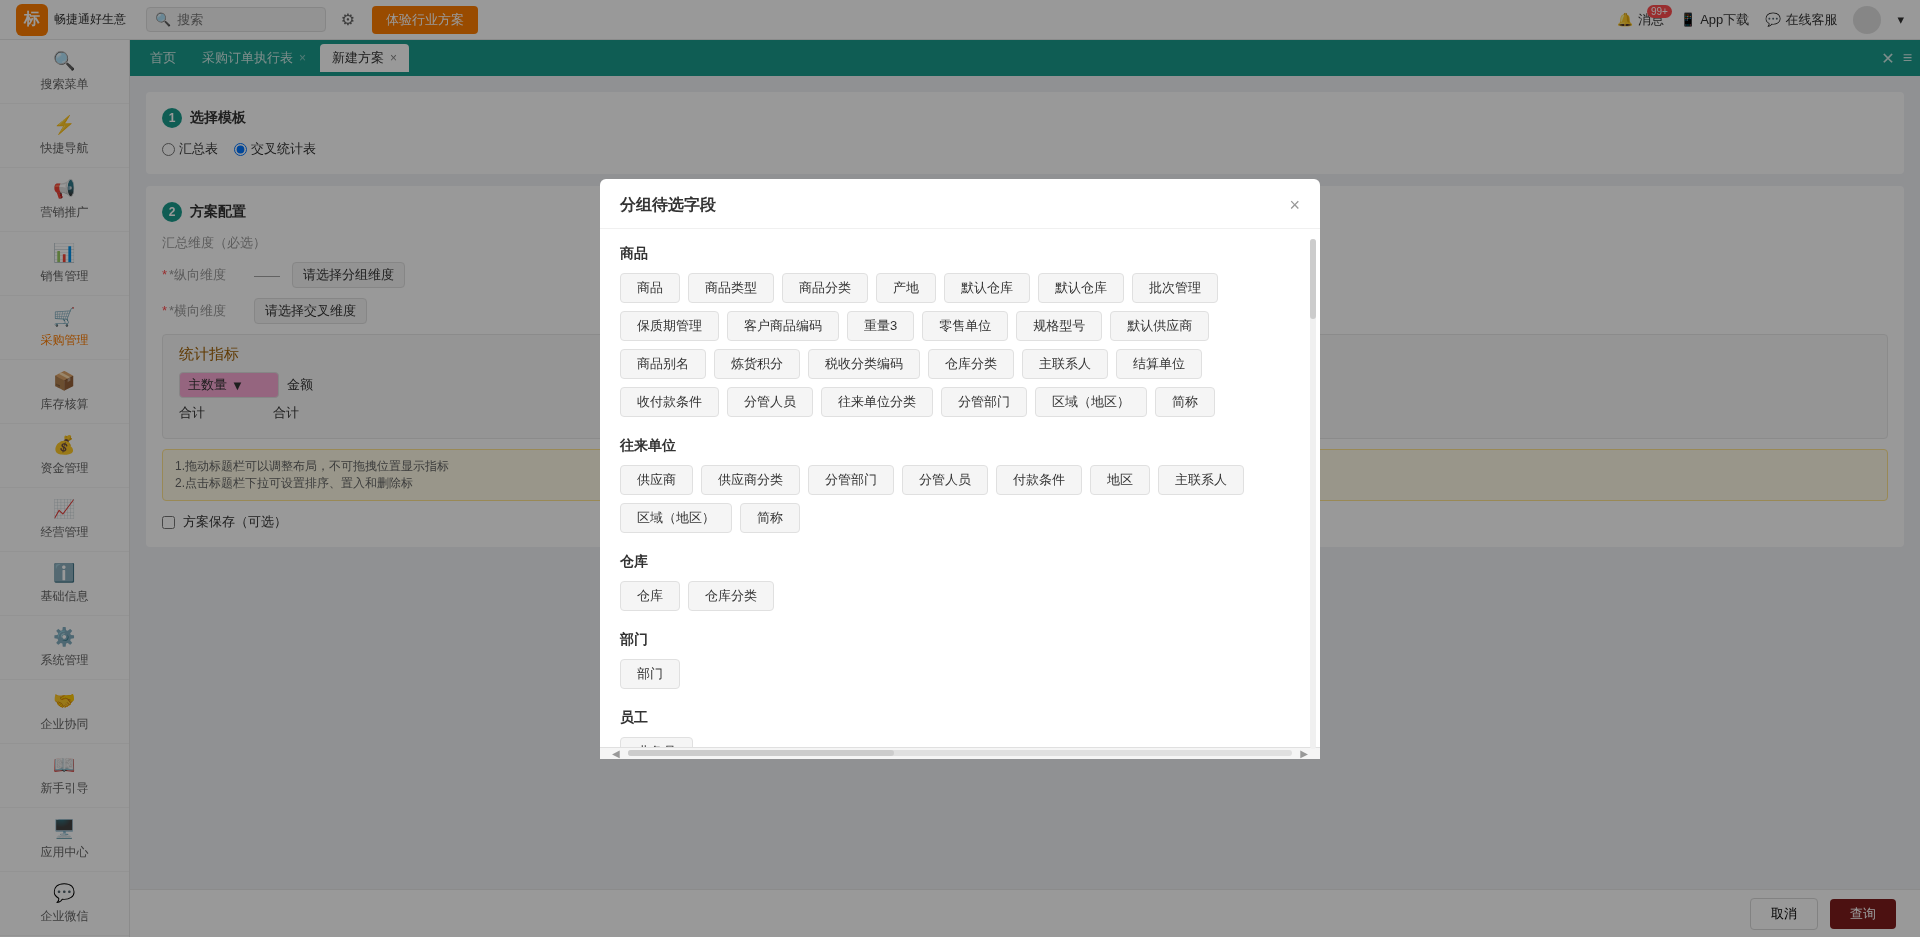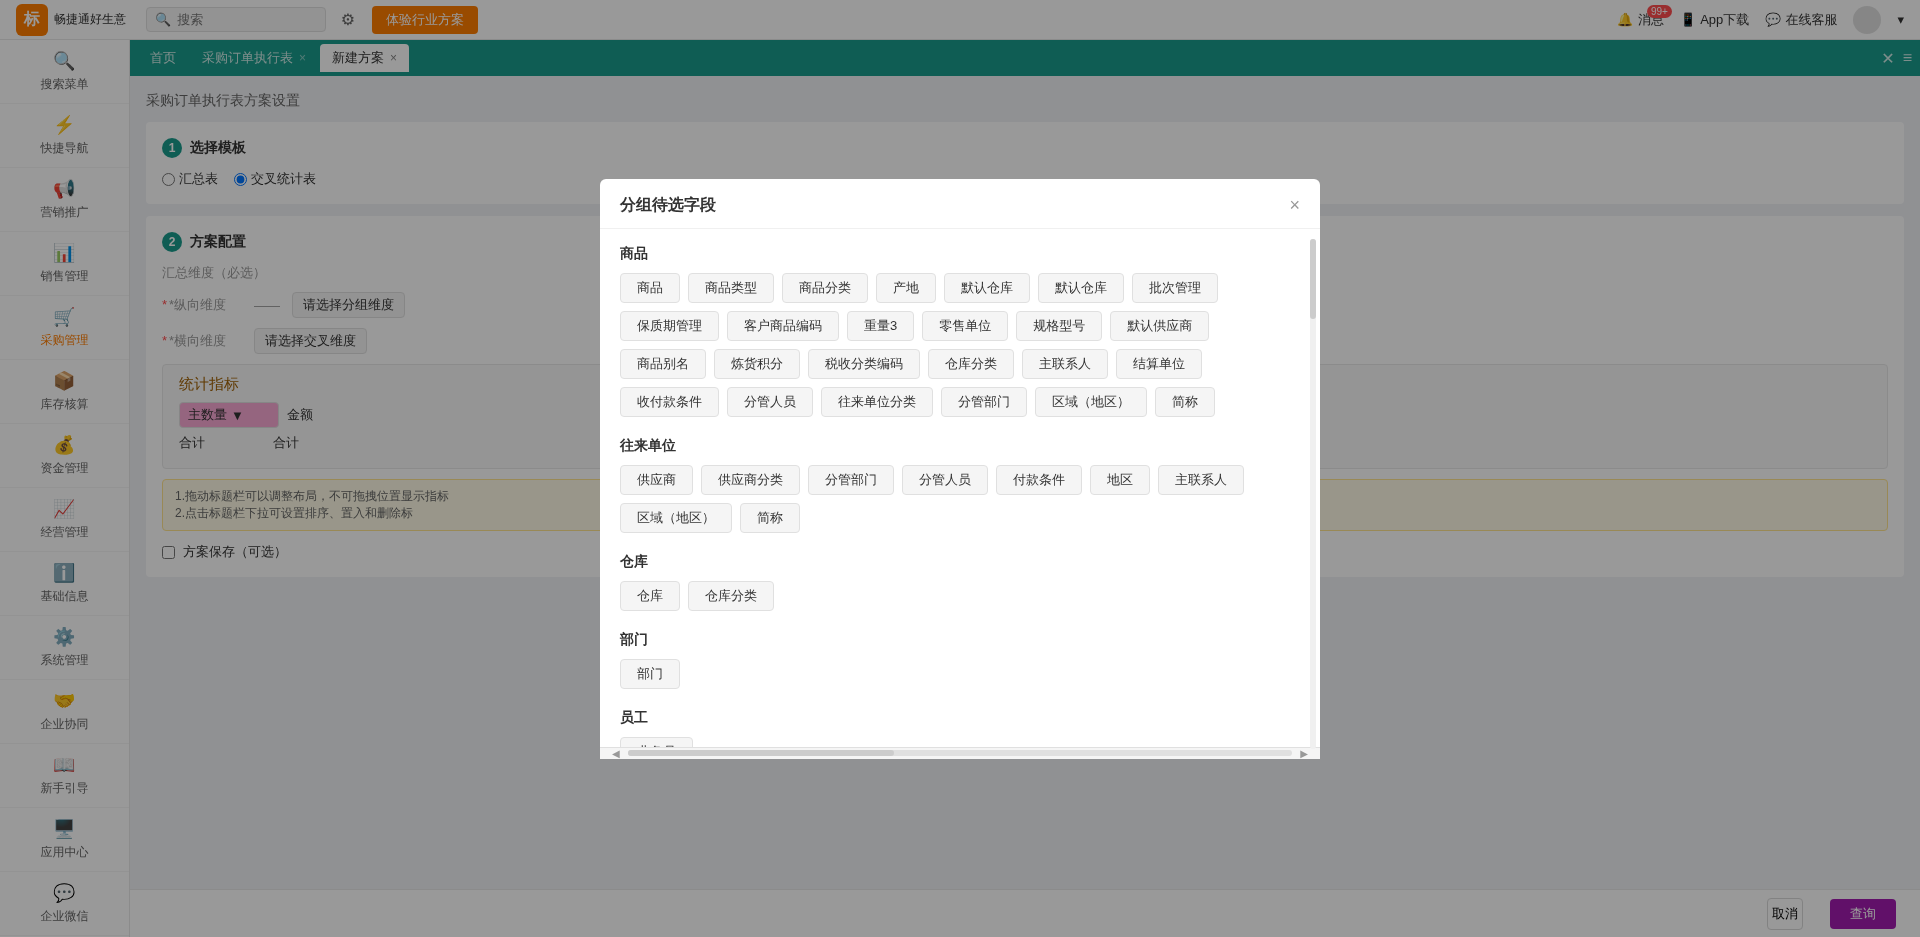--- a/index.html
+++ b/index.html
@@ -342,33 +342,32 @@
       align-items: center;
       justify-content: flex-end;
       padding: 0 24px;
       gap: 12px;
       z-index: 80;
     }
     .btn-cancel {
       background: #fff;
       border: 1px solid #d9d9d9;
       border-radius: 4px;
-      padding: 6px 4px;
+      padding: 6px 20px;
       cursor: pointer;
       font-size: 13px;
     }
     .btn-confirm {
-      background: #a21caf;
+      background: #7f1d1d;
       color: #fff;
       border: none;
       border-radius: 4px;
       padding: 6px 20px;
       cursor: pointer;
       font-size: 13px;
-      margin-left: 15px;
     }
 
     
     .modal-overlay {
       position: fixed;
       top: 0; left: 0; right: 0; bottom: 0;
       background: rgba(0,0,0,0.4);
       z-index: 200;
       display: flex;
       align-items: center;
@@ -585,21 +584,20 @@
     <span>新建方案</span>
     <span class="tab-close">×</span>
   </div>
   <div class="tabs-bar-right">
     <span class="tabs-action-btn">✕</span>
     <span class="tabs-action-btn">≡</span>
   </div>
 </div>
 
 <div class="main-content">
-  <div class="page-title">采购订单执行表方案设置</div>
 
   <div class="config-card">
     <div class="step-label">
       <span class="step-num">1</span>
       <span>选择模板</span>
     </div>
     <div class="radio-group">
       <label class="radio-label">
         <input type="radio" name="template" style="">
         <span>汇总表</span>

